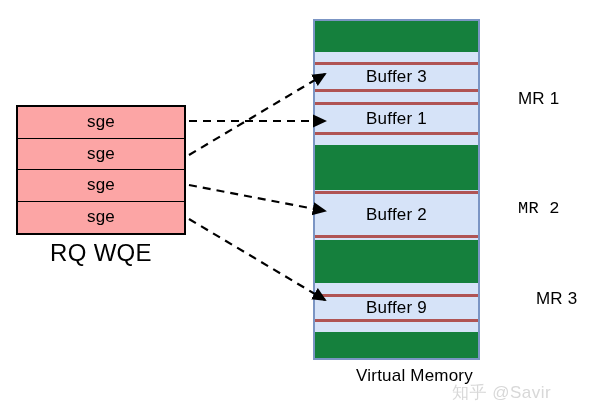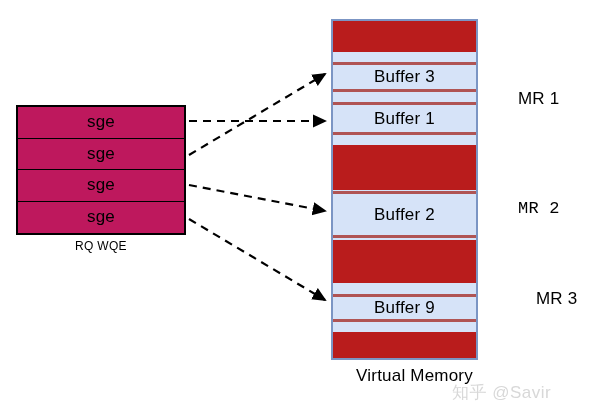--- a/index.html
+++ b/index.html
@@ -22,21 +22,21 @@
 
   
   #wqe-table {
     position: absolute;
     left: 16px;
     top: 105px;
     width: 170px;
     height: 130px;
     border: 2px solid #000000;
     box-sizing: border-box;
-    background: #be185d;
+    background: #fca5a5;
   }
   .wqe-row {
     height: 31.5px;
     box-sizing: border-box;
     border-bottom: 1.6px solid #000000;
     display: flex;
     align-items: center;
     justify-content: center;
     font-size: 17px;
     color: #000000;
@@ -44,35 +44,35 @@
   }
   .wqe-row:last-child {
     border-bottom: none;
   }
   #wqe-caption {
     position: absolute;
     left: 16px;
     top: 239px;
     width: 170px;
     text-align: center;
-    font-size: 12px;
+    font-size: 24px;
     color: #000000;
     letter-spacing: 0.3px;
   }
 
   
   #vmem-box {
     position: absolute;
-    left: 331px;
+    left: 313px;
     top: 19px;
-    width: 147px;
+    width: 167px;
     height: 341px;
     border: 2.5px solid #7b95c4;
     box-sizing: border-box;
-    background: #b91c1c;
+    background: #15803d;
   }
   .mr-band {
     position: absolute;
     left: 0;
     right: 0;
     background: #d6e3f8;
   }
   .buffer-band {
     position: absolute;
     left: 0;

